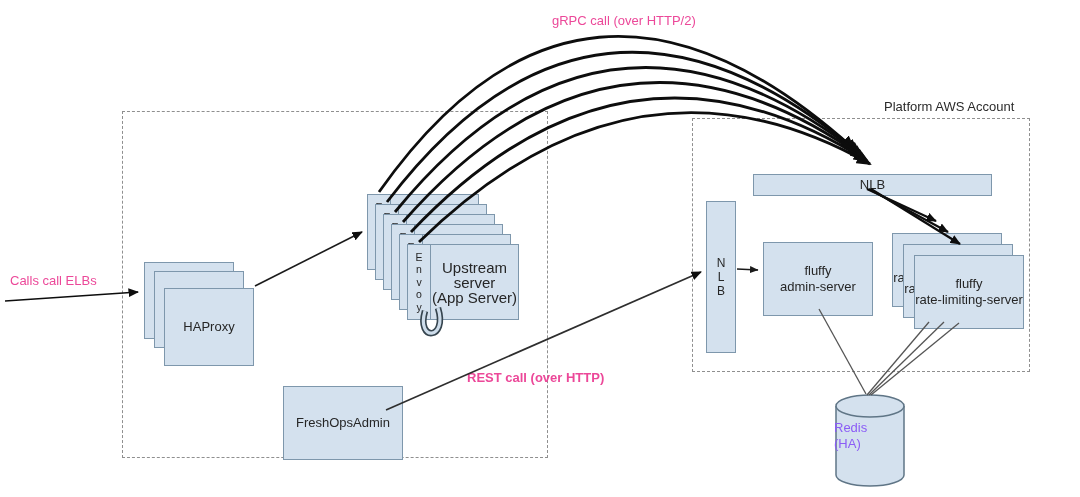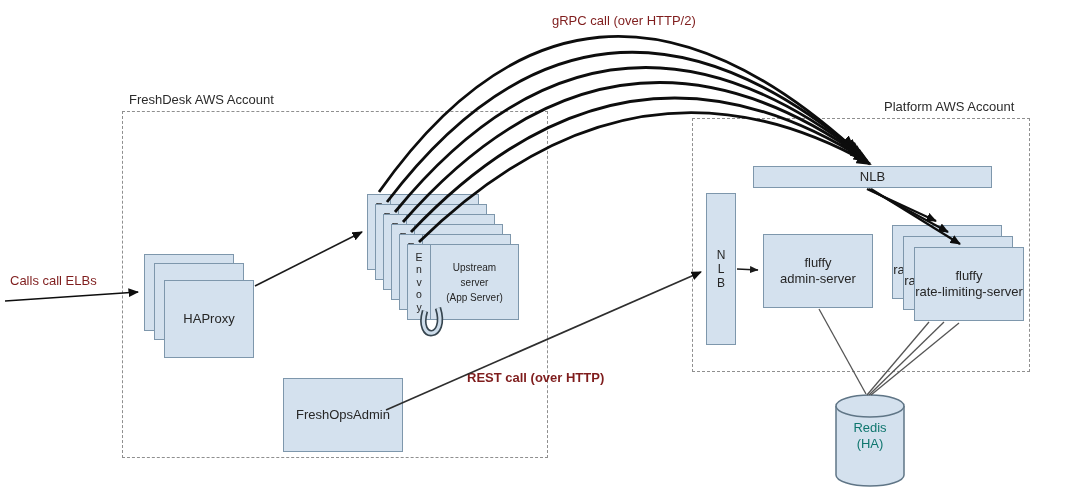--- a/index.html
+++ b/index.html
@@ -2,40 +2,39 @@
 <html><head>
 <meta charset="utf-8">
 <style>
   html,body{margin:0;padding:0;background:#ffffff;}
   .canvas{
     position:relative;width:1080px;height:497px;background:#ffffff;
     font-family:"Liberation Sans",sans-serif;color:#262626;overflow:hidden;
   }
   .region{position:absolute;border:1.2px dashed #8f8f8f;box-sizing:border-box;background:transparent;}
   .region-title{position:absolute;font-size:13px;color:#2b2b2b;white-space:nowrap;}
-  .box{position:absolute;background:#d4e1ee;border:1.4px solid #7e97ac;box-sizing:border-box;}
+  .box{position:absolute;background:#d4e1ee;border:1.4px solid #7e97ac;box-sizing:border-box;margin-top:8px;}
   .center{display:flex;flex-direction:column;align-items:center;justify-content:center;text-align:center;font-size:13px;line-height:16px;color:#262626;}
-  .free-label{position:absolute;font-size:13px;color:#7f1d1d;white-space:nowrap;}
+  .free-label{position:absolute;font-size:13px;color:#ec4899;white-space:nowrap;}
   
   .eu{position:absolute;width:112px;height:76px;left:calc(367px + var(--i)*8px);top:calc(194px + var(--i)*10px);}
   .eu .strip{position:absolute;left:0;top:0;width:24px;height:76px;background:#d4e1ee;border:1.4px solid #7e97ac;box-sizing:border-box;
     display:flex;flex-direction:column;align-items:center;justify-content:center;font-size:10.5px;line-height:12.5px;color:#262626;}
   .eu .ubox{position:absolute;left:23px;top:0;width:89px;height:76px;background:#d4e1ee;border:1.4px solid #7e97ac;box-sizing:border-box;}
-  .eu .ubox .center{width:100%;height:100%;font-size:10px;line-height:15px;text-align:right;}
+  .eu .ubox .center{width:100%;height:100%;font-size:15px;line-height:15px;text-align:right;}
   
   .overlay{position:absolute;left:0;top:0;width:1080px;height:497px;pointer-events:none;z-index:50;}
-  .redis-label{position:absolute;left:834px;top:420px;width:72px;z-index:60;font-size:13px;line-height:16px;text-align:center;color:#0f766e;}
+  .redis-label{position:absolute;left:834px;top:420px;width:72px;z-index:60;font-size:13px;line-height:16px;text-align:left;color:#8b5cf6;}
   .vletters{display:flex;flex-direction:column;align-items:center;justify-content:center;width:100%;height:100%;font-size:12px;line-height:14px;}
 </style>
 </head>
 <body>
 
 <div class="canvas">
 
-  <div class="region-title" style="left:129px;top:92px;">FreshDesk AWS Account</div>
   <div class="region" style="left:122px;top:111px;width:426px;height:347px;"></div>
 
   <div class="free-label" style="left:10px;top:273px;">Calls call ELBs</div>
 
   <div class="box" style="left:144px;top:254px;width:90px;height:77px;"></div>
   <div class="box" style="left:154px;top:263px;width:90px;height:77px;"></div>
   <div class="box center" style="left:164px;top:280px;width:90px;height:78px;">
     <div>HAProxy</div>
   </div>
 

